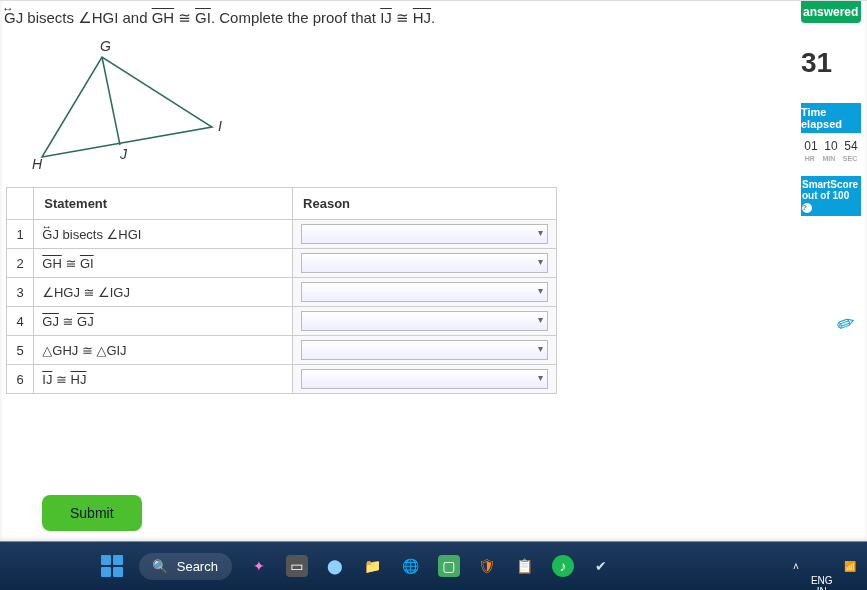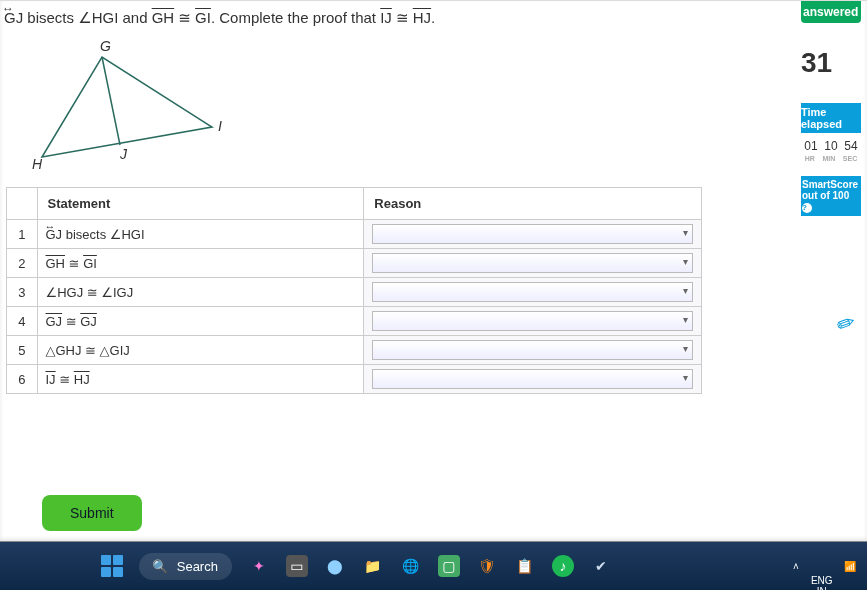--- a/index.html
+++ b/index.html
@@ -31,21 +31,21 @@
     width: 220px;
     height: 140px;
     margin: 4px 0 6px 10px;
   }
   .diagram-label {
     font-style: italic;
     font-size: 14px;
     fill: #333;
   }
   .proof-table {
-    width: 696px;
+    width: 551px;
     margin-left: 4px;
     border-collapse: collapse;
     font-size: 13px;
     background: #fff;
   }
   .proof-table th {
     text-align: left;
     padding: 8px 10px;
     border: 1px solid #ccc;
     font-weight: bold;

